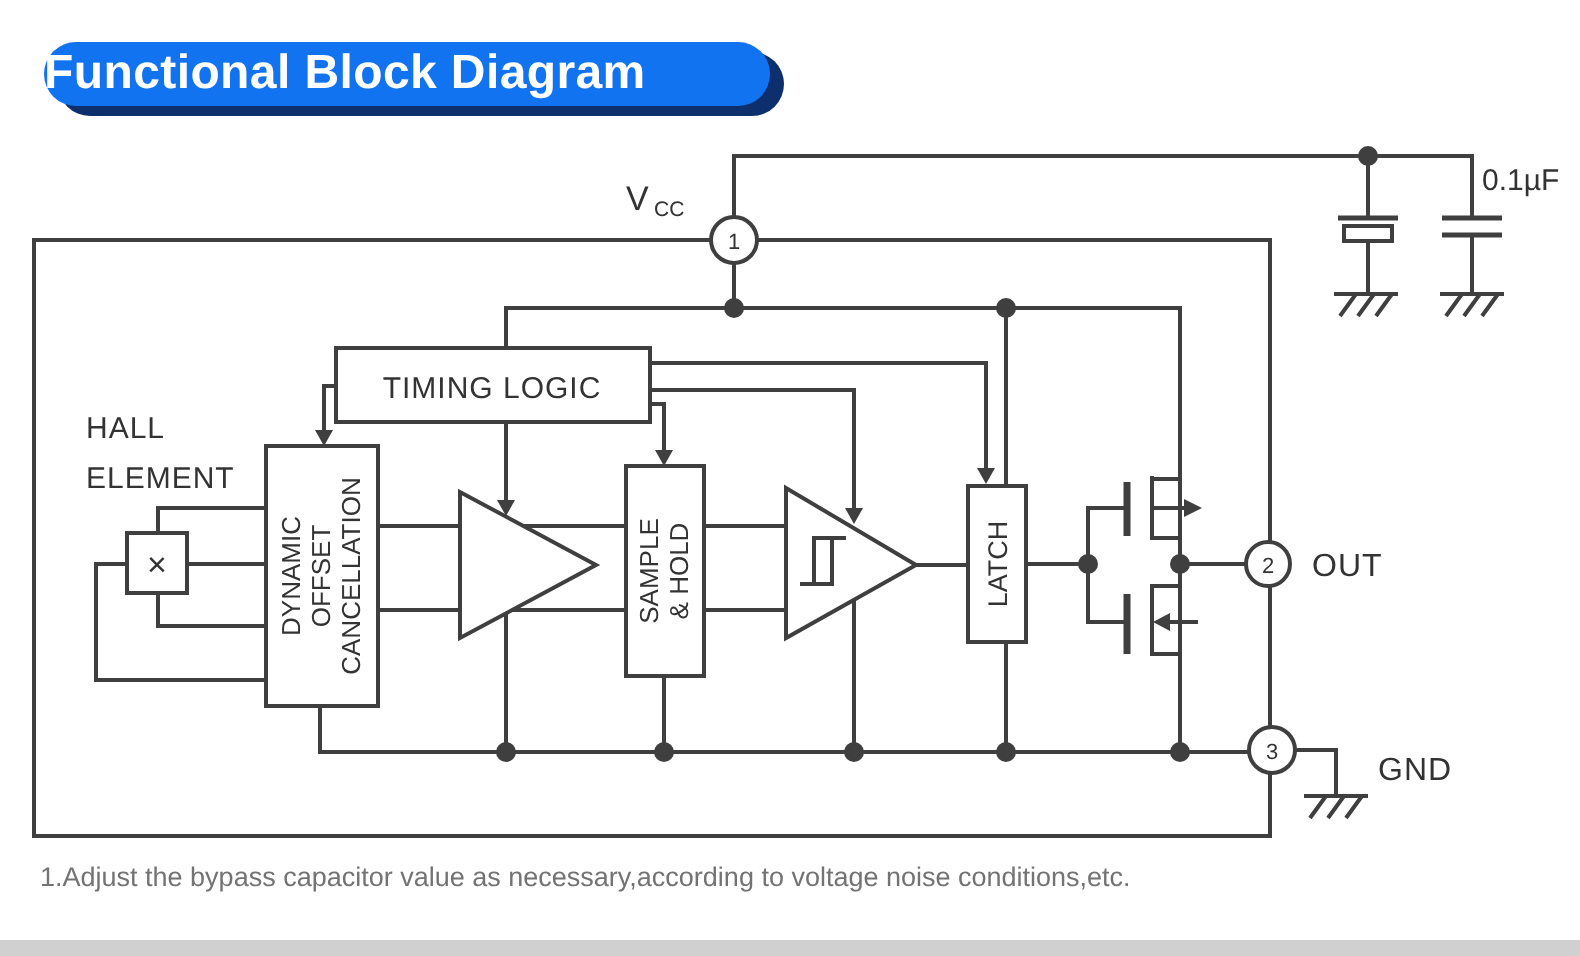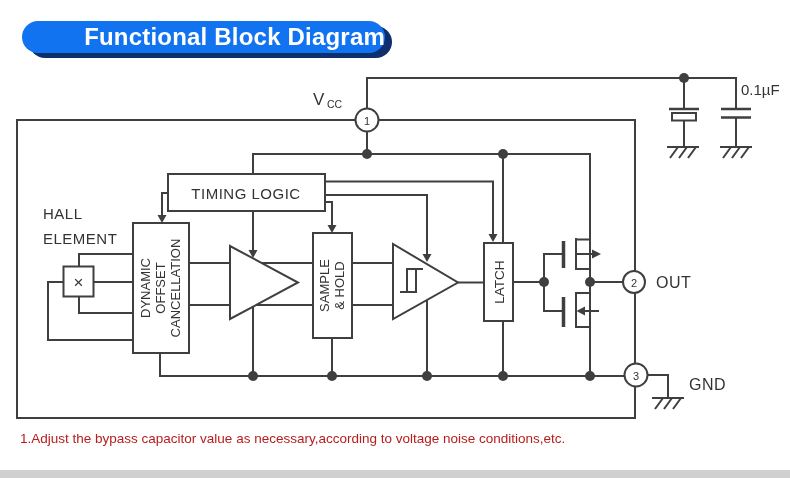--- a/index.html
+++ b/index.html
@@ -4,34 +4,34 @@
 <style>
   html,body{margin:0;padding:0;background:#ffffff;}
   .canvas{
     position:relative;width:790px;height:478px;background:#ffffff;overflow:hidden;
     font-family:"Liberation Sans",sans-serif;
   }
   .banner{
     position:absolute;left:22px;top:21px;width:363px;height:32px;
     background:#1273f0;border-radius:17px;
     box-shadow:7px 5px 0 #0e2f6e;
-    display:flex;align-items:center;justify-content:flex-end;
+    display:flex;align-items:center;justify-content:flex-start;
   }
   .banner span{
     color:#ffffff;font-size:24px;font-weight:bold;letter-spacing:.2px;
     font-family:"Liberation Sans",sans-serif;
   }
   svg.schematic{position:absolute;left:0;top:0;}
   .w{stroke:#3f3f3f;stroke-width:2;fill:none;}
   .w3{stroke:#3f3f3f;stroke-width:3.5;fill:none;}
   .blk{stroke:#3f3f3f;stroke-width:2;fill:#ffffff;}
   .dot{fill:#3f3f3f;stroke:none;}
   .arr{fill:#3f3f3f;stroke:none;}
   .t{fill:#333333;stroke:none;font-family:"Liberation Sans",sans-serif;}
-  .notes{position:absolute;left:20px;color:#b91c1c;font-size:13.5px;line-height:15px;white-space:nowrap;}
+  .notes{position:absolute;left:20px;color:#737373;font-size:13.5px;line-height:15px;white-space:nowrap;}
   .strip{position:absolute;left:0;top:470px;width:790px;height:8px;background:#d0d0d0;}
 </style>
 </head>
 <body>
 
 <div class="canvas">
 
   <div class="banner">
     <span>Functional Block Diagram</span>
   </div>

